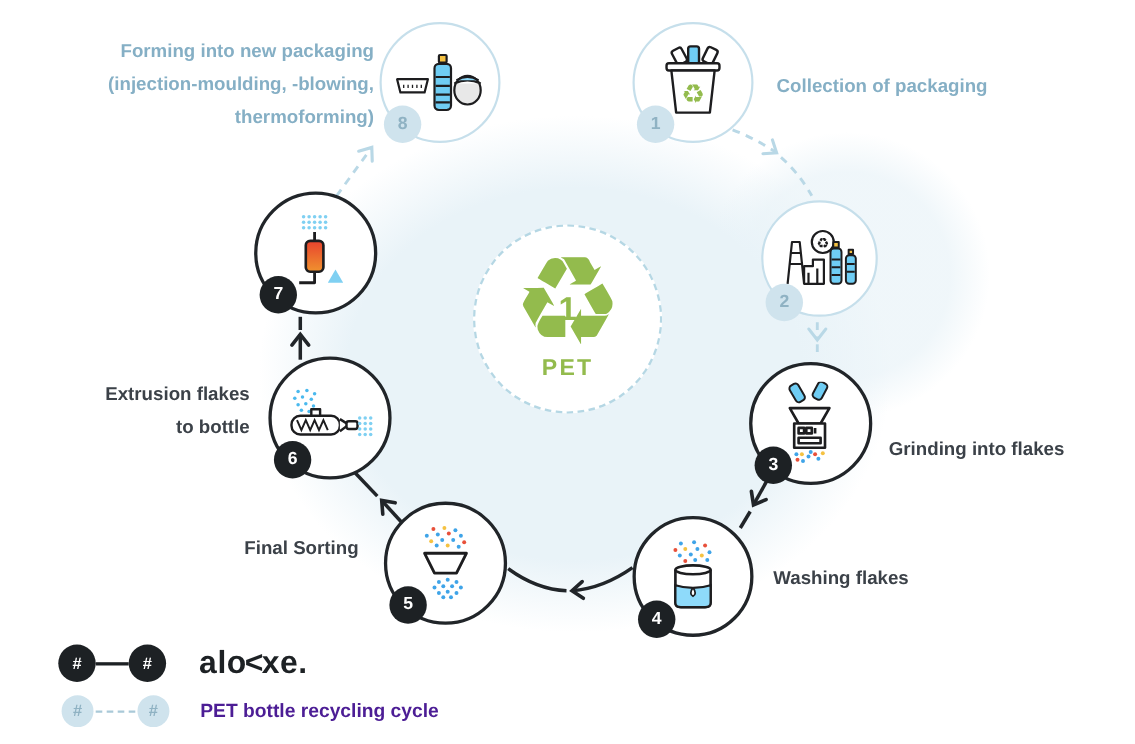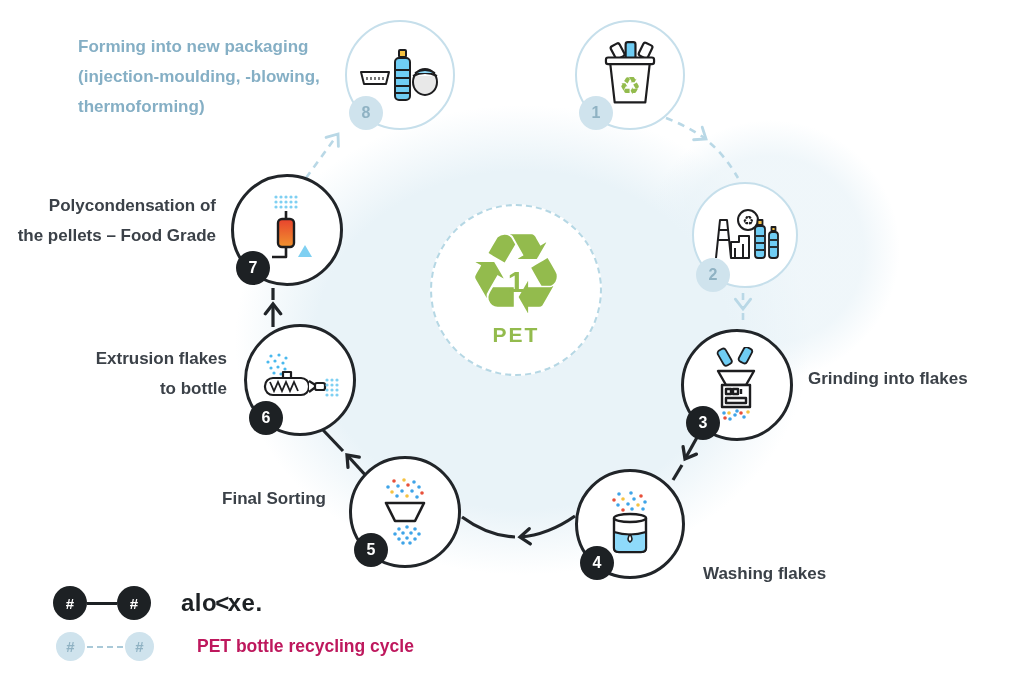--- a/index.html
+++ b/index.html
@@ -26,25 +26,25 @@
            width:34px; height:34px; border-radius:50%; display:flex; align-items:center;
            justify-content:center; font-weight:bold; font-size:16px; }
   .badge.dark  { background:#1d2124; color:#ffffff; }
   .badge.light { background:#cfe3ed; color:#8fb2c3; }
 
   
   .lbl { position:absolute; z-index:3; font-weight:bold; font-size:17px; line-height:1.75;
          white-space:pre-line; }
   .lbl.cycle { color:#85afc5; }
   .lbl.aloxe { color:#3b4148; }
-  #lbl-s8 { left:78px;  top:32px;  width:262px; }
+  #lbl-s8 { left:78px;  top:32px;  width:262px; text-align:right; }
   #lbl-s1 { left:706px; top:64px; }
   #lbl-s2 { left:814px; top:203px; width:210px; }
-  #lbl-s3 { left:808px; top:364px;text-align:center; }
-  #lbl-s4 { left:703px; top:511px;margin-top:48px; }
+  #lbl-s3 { left:808px; top:394px;text-align:center; }
+  #lbl-s4 { left:703px; top:511px; }
   #lbl-s5 { left:160px; top:484px; width:166px; text-align:right; }
   #lbl-s6 { left:75px;  top:344px; width:152px; text-align:right; }
   #lbl-s7 { left:10px;  top:191px; width:206px; text-align:right; }
 
   
   #center-node { position:absolute; z-index:2; left:430px; top:204px; width:172px; height:172px;
                  border-radius:50%; background:#fff; border:2px dashed #b5d7e4;
                  display:flex; flex-direction:column; align-items:center; justify-content:center; }
   #recycle-glyph { font-size:112px; line-height:1; color:#93bb4d; position:relative; margin-top:-14px; }
   #resin-code { position:absolute; left:50%; top:56%; transform:translate(-50%,-50%);
@@ -55,24 +55,24 @@
   .legend-row { position:absolute; z-index:3; display:flex; align-items:center; }
   #legend-aloxe { left:53px; top:586px; }
   #legend-cycle { left:56px; top:632px; }
   .lg-badge { width:34px; height:34px; border-radius:50%; display:flex; align-items:center;
               justify-content:center; font-weight:bold; font-size:15px; flex:0 0 auto; }
   .lg-badge.dark  { background:#1d2124; color:#fff; }
   .lg-badge.light { background:#cfe3ed; color:#8fb2c3; width:29px; height:29px; }
   .lg-line { height:0; flex:0 0 auto; }
   .lg-line.solid  { width:30px; border-top:3px solid #1d2124; }
   .lg-line.dashed { width:36px; border-top:2.5px dashed #a9c9d8; margin:0 2px; }
-  #brand { margin-left:30px; font-size:24px; font-weight:bold; color:#1d2124;
+  #brand { margin-left:30px; font-size:29px; font-weight:bold; color:#1d2124;
            letter-spacing:.5px; display:flex; align-items:baseline; }
   #brand .chev { margin:0 -2px; }
-  #legend-cycle-label { margin-left:43px; font-size:17.5px; font-weight:bold; color:#be185d; }
+  #legend-cycle-label { margin-left:28px; font-size:17.5px; font-weight:bold; color:#4c1d95; }
 
   svg text { font-family:"DejaVu Sans", sans-serif; }
 </style>
 </head>
 <body>
 
 <div id="canvas">
 
   <div class="blob blob-main"></div>
   <div class="blob blob-tr"></div>
@@ -337,27 +337,26 @@
       </g>
       <g stroke="#1d1d1f" stroke-width="2" fill="#e8e8e8" stroke-linejoin="round">
         <ellipse cx="66" cy="36" rx="12" ry="13"></ellipse>
         <path d="M54,30 Q66,24 78,30" fill="#fff"></path>
         <path d="M56,27 Q66,21 76,27" fill="#8edafa"></path>
       </g>
     </svg>
     <div class="badge light">8</div>
   </div>
 
+  <div id="lbl-s1" class="lbl cycle">Collection of packaging</div>
   <div id="lbl-s3" class="lbl aloxe">Grinding into flakes</div>
   <div id="lbl-s4" class="lbl aloxe">Washing flakes</div>
   <div id="lbl-s5" class="lbl aloxe">Final Sorting</div>
   <div id="lbl-s6" class="lbl aloxe">Extrusion flakes
 to bottle</div>
-  <div id="lbl-s7" class="lbl aloxe">Polycondensation of
-the pellets – Food Grade</div>
   <div id="lbl-s8" class="lbl cycle">Forming into new packaging
 (injection-moulding, -blowing,
 thermoforming)</div>
 
   <div id="legend-aloxe" class="legend-row">
     <div class="lg-badge dark">#</div>
     <div class="lg-line solid"></div>
     <div class="lg-badge dark">#</div>
     <div id="brand">
       <span>alo</span>

